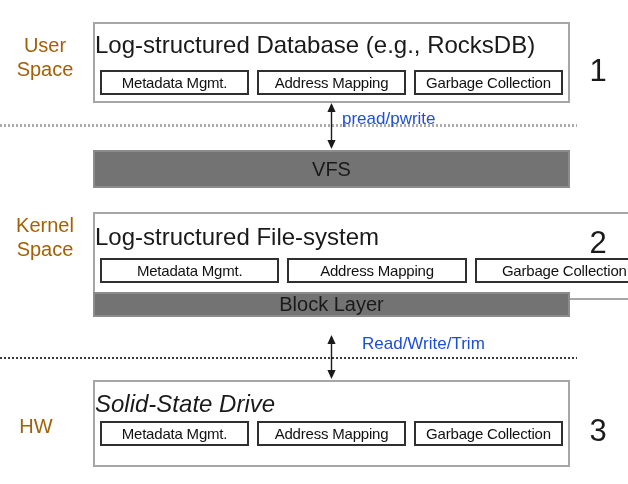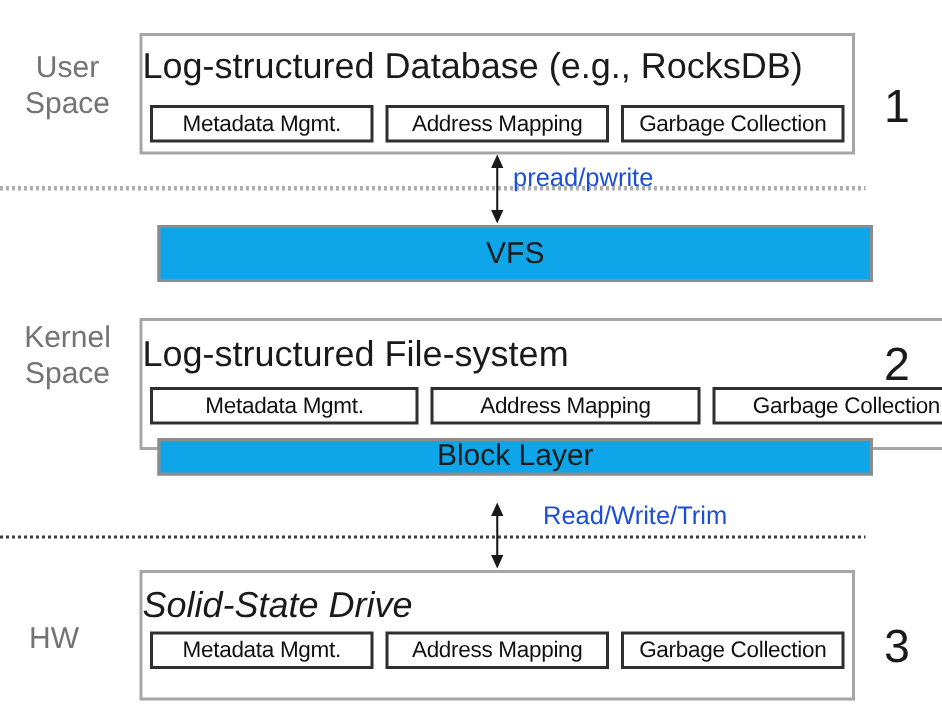--- a/index.html
+++ b/index.html
@@ -3,29 +3,29 @@
 <meta charset="utf-8">
 <style>
   html,body{margin:0;padding:0;background:#ffffff;}
   #canvas{
     position:relative;width:628px;height:484px;background:#ffffff;
     font-family:"Liberation Sans","DejaVu Sans",sans-serif;color:#000;
     overflow:hidden;
   }
   .abs{position:absolute;}
   .side-label{
-    width:70px;text-align:center;font-size:20px;line-height:24px;color:#737373;
+    width:70px;text-align:center;font-size:20px;line-height:24px;color:#a16207;
   }
   .outer-box{
     background:#ffffff;border:2px solid #a6a6a6;box-sizing:border-box;
   }
   .bar-box{
-    background:#0ea5e9;border:2px solid #8c8c8c;box-sizing:border-box;
+    background:#737373;border:2px solid #8c8c8c;box-sizing:border-box;
     display:flex;align-items:center;justify-content:center;
-    font-size:20px;color:#1a1a1a;margin-left:12px;
+    font-size:20px;color:#1a1a1a;
   }
   .box-title{
     position:absolute;left:0;right:0;text-align:left;
     font-size:24px;color:#1a1a1a;white-space:nowrap;
   }
   .comp-row{
     position:absolute;left:5px;right:5px;height:25px;
     display:flex;gap:8px;
   }
   .comp-box{

